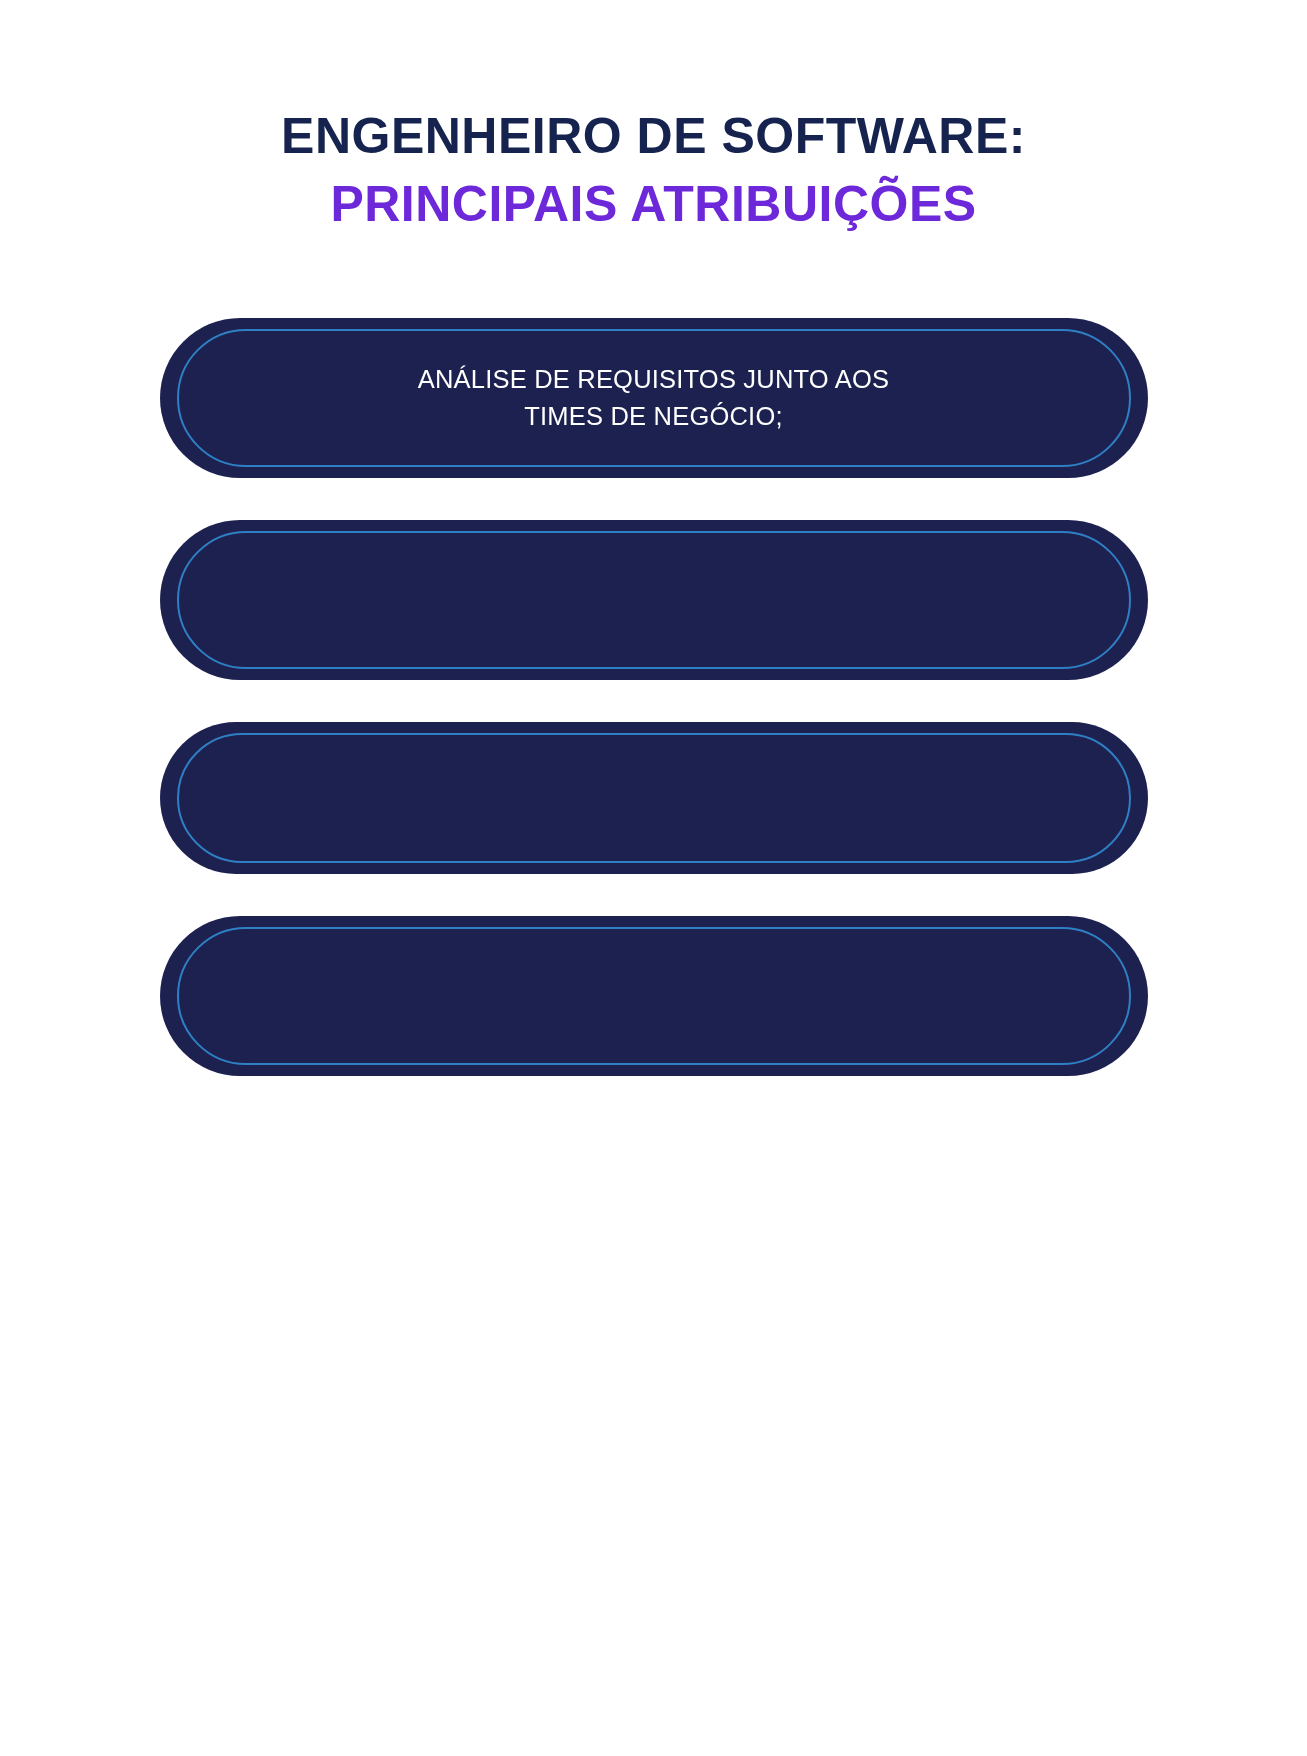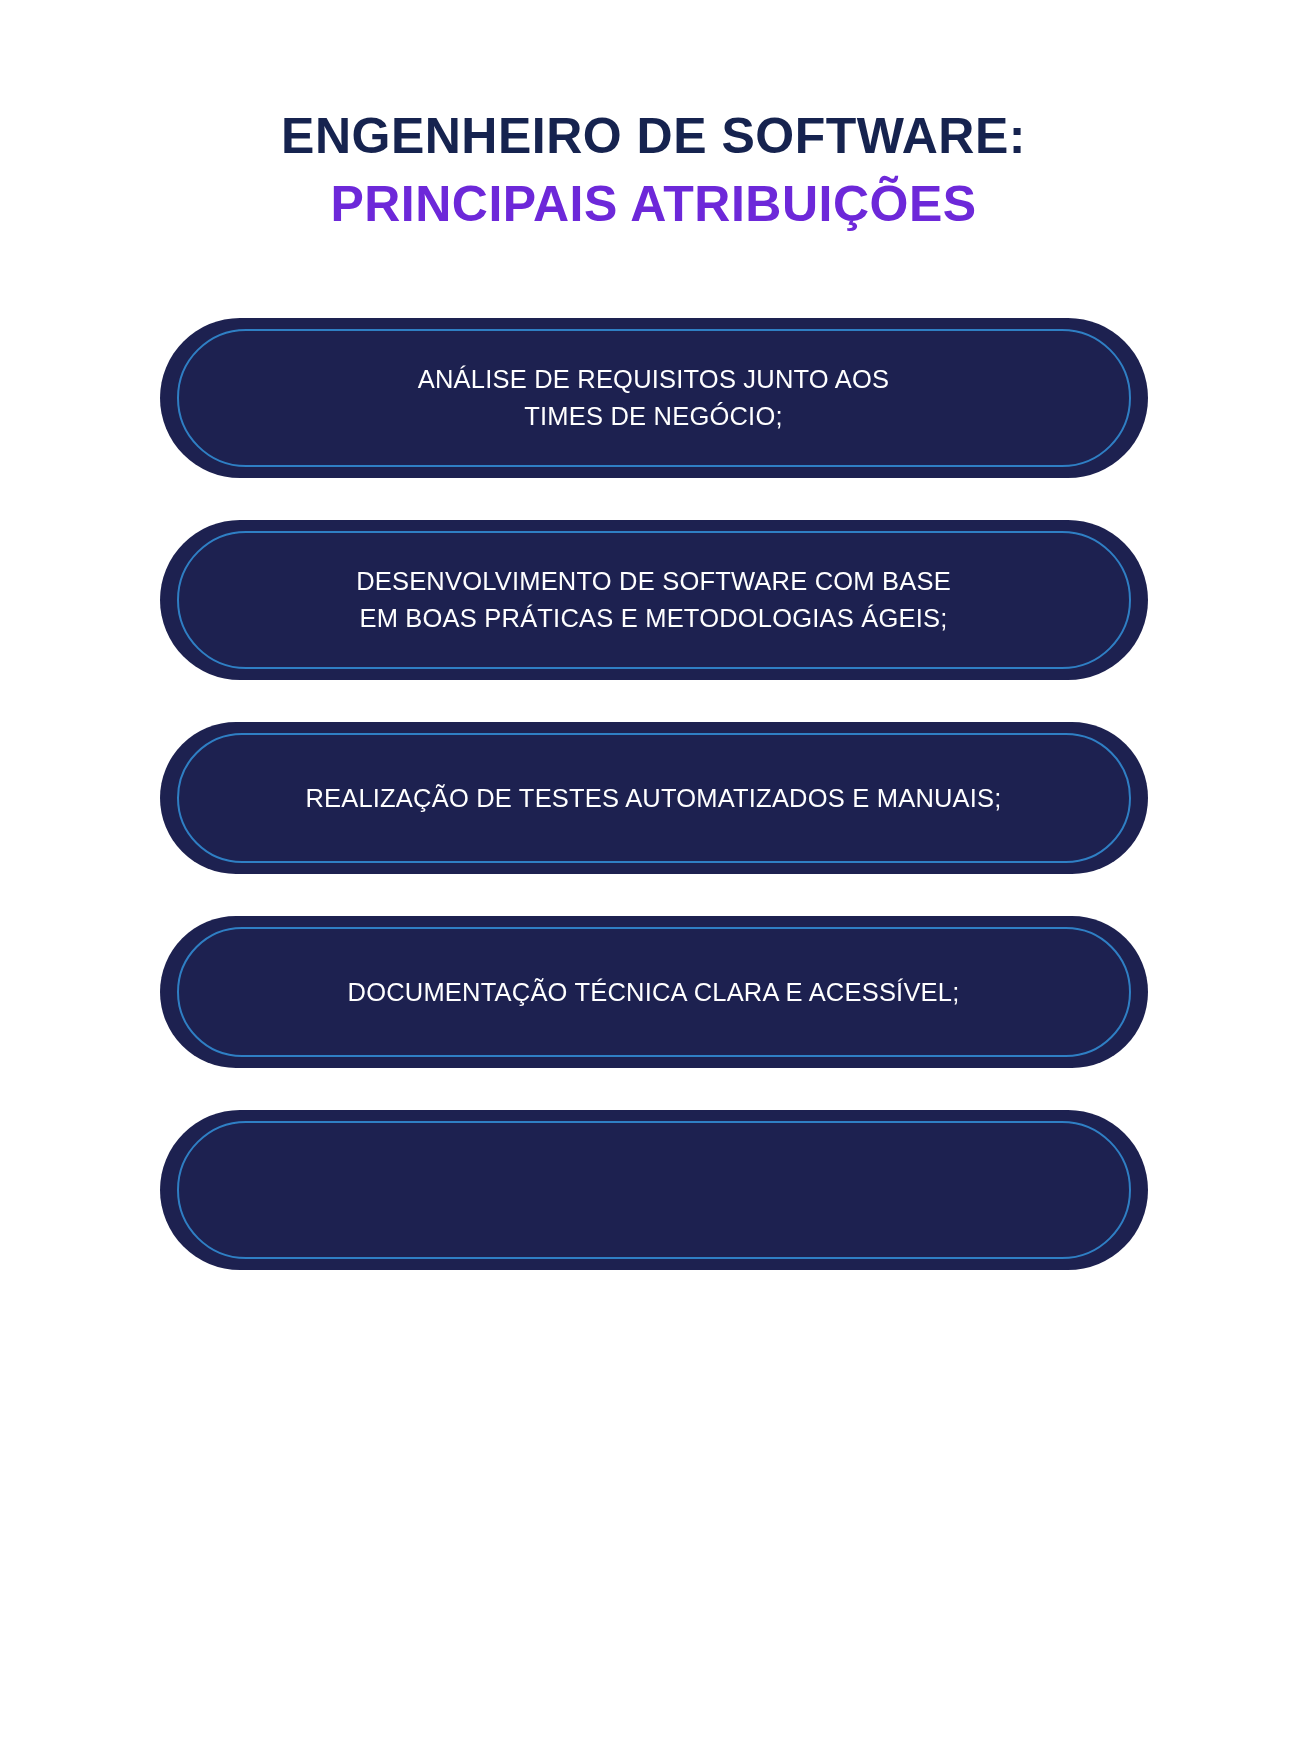--- a/index.html
+++ b/index.html
@@ -111,33 +111,26 @@
   <ul class="pill-list">
 
     <li class="pill h-tall">
       <span class="pill-inner"></span>
       <span class="pill-text">ANÁLISE DE REQUISITOS JUNTO AOS
 TIMES DE NEGÓCIO;</span>
     </li>
 
     <li class="pill h-tall">
       <span class="pill-inner"></span>
-      <span class="pill-text">DESENVOLVIMENTO DE SOFTWARE COM BASE
-EM BOAS PRÁTICAS E METODOLOGIAS ÁGEIS;</span>
     </li>
 
     <li class="pill h-short">
       <span class="pill-inner"></span>
-      <span class="pill-text">REALIZAÇÃO DE TESTES AUTOMATIZADOS E MANUAIS;</span>
     </li>
 
-    <li class="pill h-short">
-      <span class="pill-inner"></span>
-      <span class="pill-text">DOCUMENTAÇÃO TÉCNICA CLARA E ACESSÍVEL;</span>
-    </li>
 
 
     <li class="pill h-tall">
       <span class="pill-inner"></span>
     </li>
 
   </ul>
 </div>
 
 </body></html>

